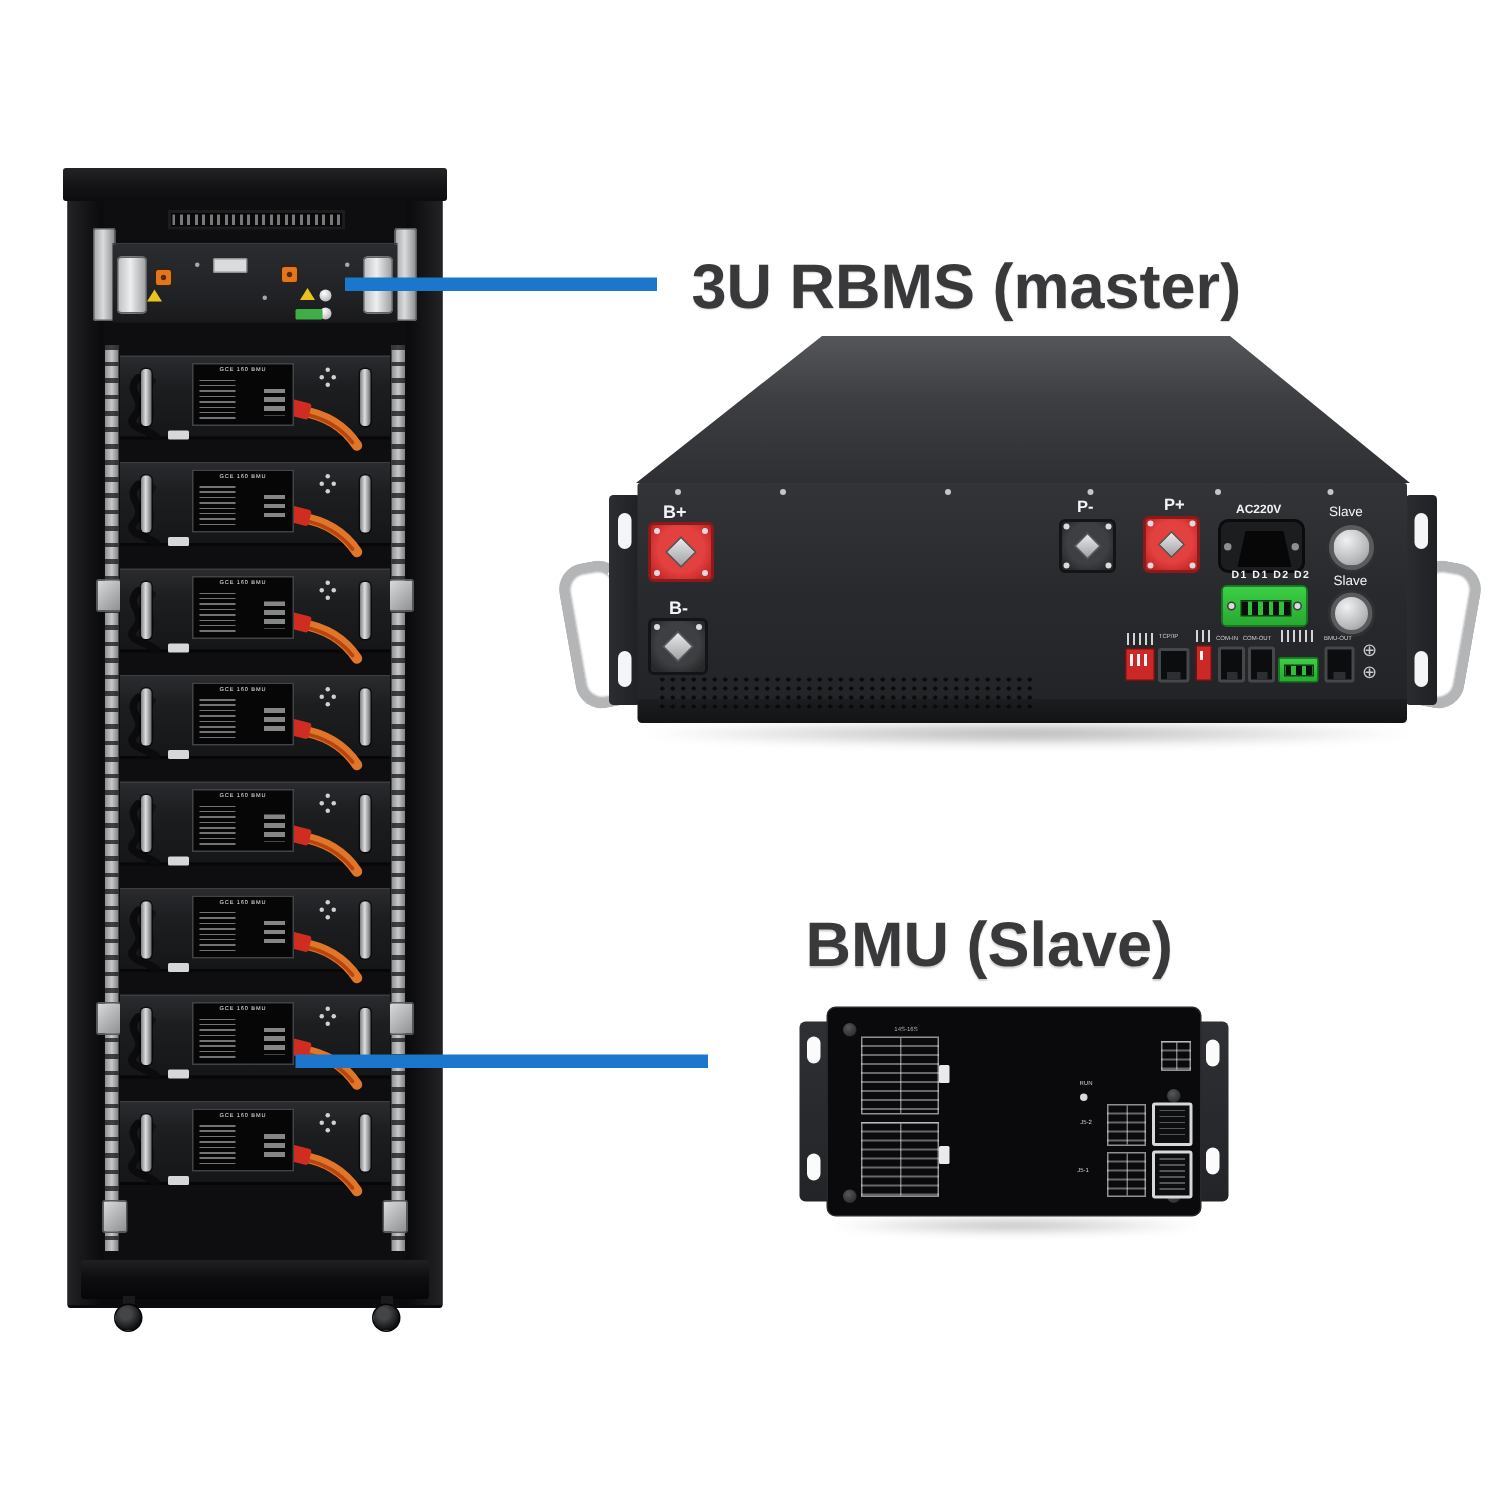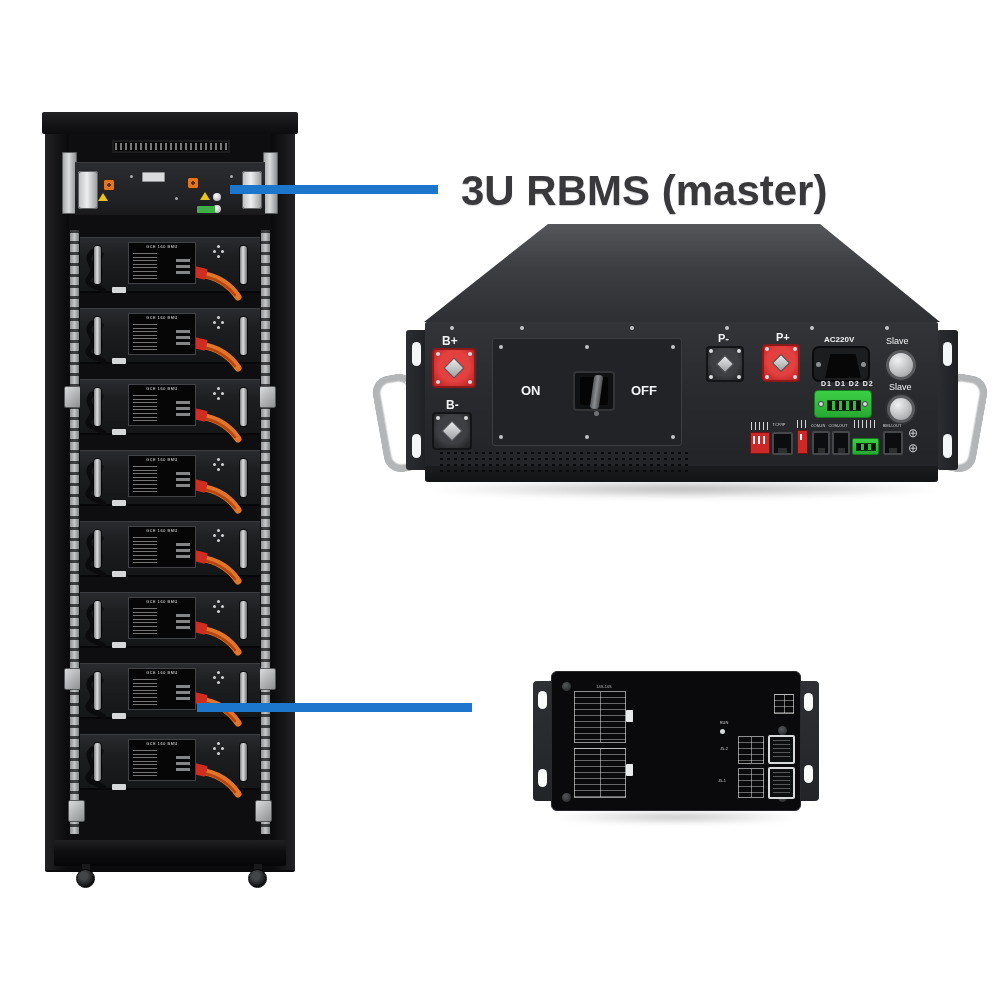--- a/index.html
+++ b/index.html
@@ -309,20 +309,21 @@
       </div>
     <div class="wheel" style="left:206px;">
         <div class="stem"></div>
         <div class="tire"></div>
       </div>
   </div>
 
   <div class="callout-line" style="left:230px; top:185px; width:208px;"></div>
   <div class="callout-line" style="left:197px; top:703px; width:275px;"></div>
   <div class="big-title" style="left:461px; top:167px;">3U RBMS (master)</div>
+  <div class="big-title" style="left:537px; top:606px;">BMU (Slave)</div>
 
   <div id="rbms">
     <div class="rb-shadow"></div>
     <div class="rb-handle left"></div>
     <div class="rb-handle right"></div>
     <div class="rb-lid"></div>
     <div class="rb-ear" style="left:26px;"></div>
     <div class="rb-ear" style="left:557px;"></div>
     <div class="rb-slot" style="left:32px; top:120px;"></div>
     <div class="rb-slot" style="left:32px; top:212px;"></div>
@@ -346,35 +347,20 @@
         <div class="s" style="right:2px; bottom:2px;"></div>
       <div class="nut"></div>
     </div>
     <div class="lbl" style="left:66px; top:176px; font-size:12px;">B-</div>
     <div class="term blk" style="left:52px; top:190px; width:40px; height:38px;">
       <div class="s" style="left:2px; top:2px;"></div>
         <div class="s" style="right:2px; top:2px;"></div>
       <div class="nut"></div>
     </div>
 
-    <div class="breaker-panel">
-      <div class="rb-screw" style="left:6px; top:6px;"></div>
-      <div class="rb-screw" style="right:6px; top:6px;"></div>
-      <div class="rb-screw" style="left:6px; bottom:6px;"></div>
-      <div class="rb-screw" style="right:6px; bottom:6px;"></div>
-      <div class="rb-screw" style="left:92px; top:6px;"></div>
-      <div class="rb-screw" style="left:92px; bottom:6px;"></div>
-      <div class="lbl" style="left:28px; top:44px; font-size:13px;">ON</div>
-      <div class="lbl" style="left:138px; top:44px; font-size:13px;">OFF</div>
-      <div class="breaker">
-        <div class="inner"></div>
-          <div class="lever"></div>
-          <div class="pin"></div>
-      </div>
-    </div>
 
     <div class="vents"></div>
 
     <div class="lbl" style="left:338px; top:110px; font-size:11px;">P-</div>
     <div class="term blk" style="left:326px; top:124px; width:38px; height:36px;">
       <div class="s" style="left:1px; top:1px;"></div>
         <div class="s" style="right:1px; top:1px;"></div>
       <div class="s" style="left:1px; bottom:1px;"></div>
         <div class="s" style="right:1px; bottom:1px;"></div>
       <div class="nut" style="width:13px; height:13px;"></div>

